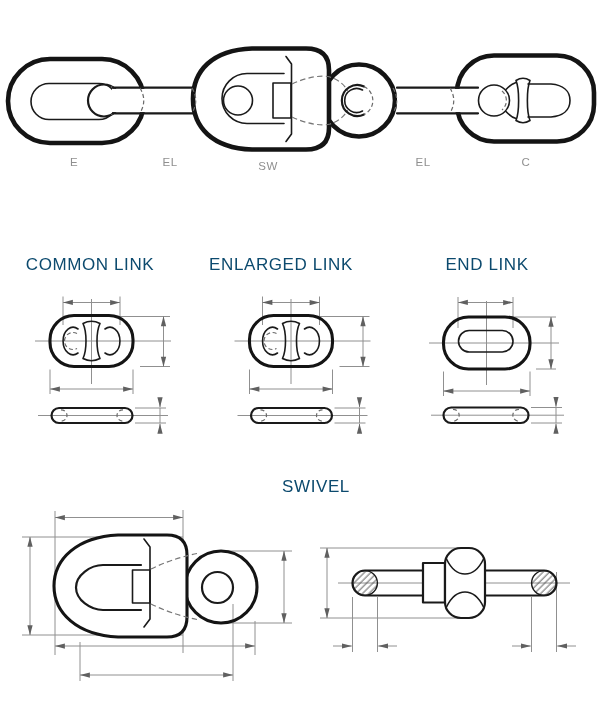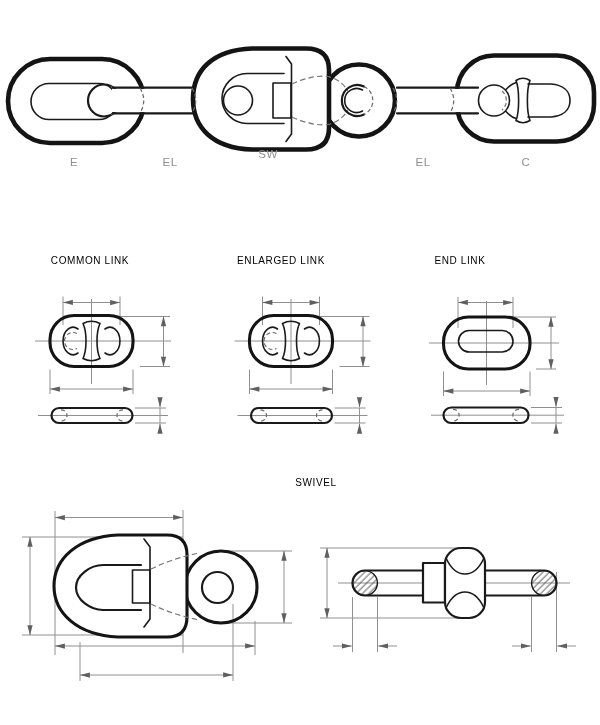--- a/index.html
+++ b/index.html
@@ -1,21 +1,21 @@
 <!DOCTYPE html>
 <html><head>
 <meta charset="utf-8">
 <style>
   html,body{margin:0;padding:0;background:#fff;}
   #page{position:relative;width:600px;height:725px;background:#fff;overflow:hidden;
         font-family:"Liberation Sans", sans-serif;}
   #art{position:absolute;left:0;top:0;}
   .lbl{position:absolute;transform:translateX(-50%);color:#8f8f8f;font-size:11.5px;
        letter-spacing:0.5px;white-space:nowrap;}
-  .ttl{position:absolute;transform:translateX(-50%);color:#000000;font-size:10px;
+  .ttl{position:absolute;transform:translateX(-50%);color:#0c4a6e;font-size:17px;
        letter-spacing:0.6px;white-space:nowrap;}
   
   .k4{stroke:#141414;stroke-width:4.6;fill:none;stroke-linejoin:round;stroke-linecap:round;}
   .k3{stroke:#141414;stroke-width:3.1;fill:none;stroke-linejoin:round;stroke-linecap:round;}
   .k2{stroke:#1a1a1a;stroke-width:2.2;fill:none;stroke-linejoin:round;stroke-linecap:round;}
   .k1{stroke:#1a1a1a;stroke-width:1.6;fill:none;stroke-linejoin:round;stroke-linecap:round;}
   .hid{stroke:#6a6a6a;stroke-width:1.2;fill:none;stroke-dasharray:4 2.6;}
   .hid2{stroke:#777;stroke-width:1.2;fill:none;stroke-dasharray:5.5 3.2;}
   .dim{stroke:#909090;stroke-width:1;fill:none;}
   .wf{fill:#fff;}
@@ -168,21 +168,21 @@
       <circle cx="544" cy="583" r="12.4" fill="url(#hatch)" stroke="#1a1a1a" stroke-width="1.4"></circle>
       <rect x="423" y="563" width="22" height="39.5" class="k2 wf"></rect>
       <rect x="445" y="548" width="40" height="70" rx="16" class="k2 wf"></rect>
       <path d="M446.5,559 C456,579 474,579 483.5,559" class="k1"></path>
       <path d="M446.5,607 C456,587 474,587 483.5,607" class="k1"></path>
     </g>
   </svg>
 
   <div class="lbl" style="left:74px;top:156px">E</div>
   <div class="lbl" style="left:170px;top:156px">EL</div>
-  <div class="lbl" style="left:268px;top:148px">SW</div>
+  <div class="lbl" style="left:268px;top:160px">SW</div>
   <div class="lbl" style="left:423px;top:156px">EL</div>
   <div class="lbl" style="left:526px;top:156px">C</div>
 
   <div class="ttl" style="left:90px;top:255px">COMMON LINK</div>
   <div class="ttl" style="left:281px;top:255px">ENLARGED LINK</div>
-  <div class="ttl" style="left:460px;top:255px">END LINK</div>
+  <div class="ttl" style="left:487px;top:255px">END LINK</div>
   <div class="ttl" style="left:316px;top:477px">SWIVEL</div>
 </div>
 
 </body></html>

